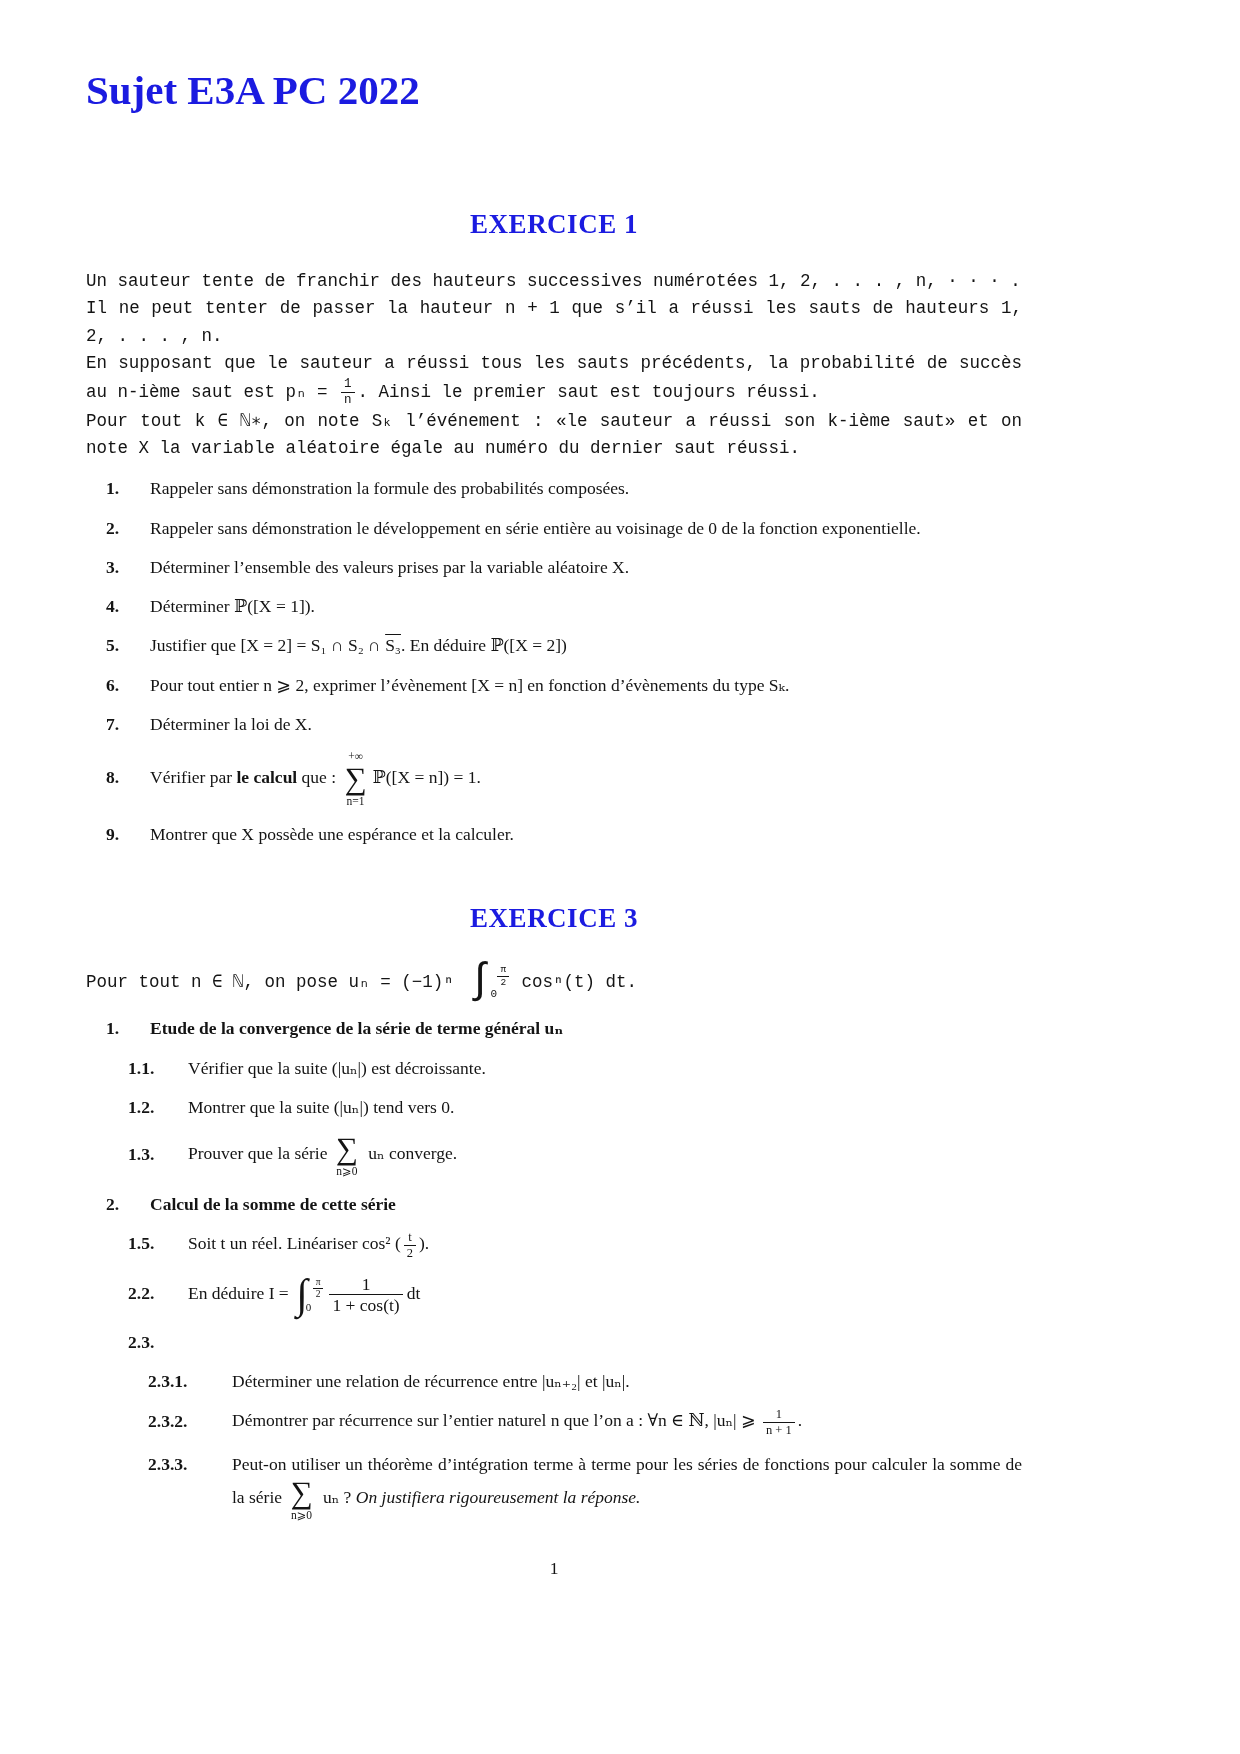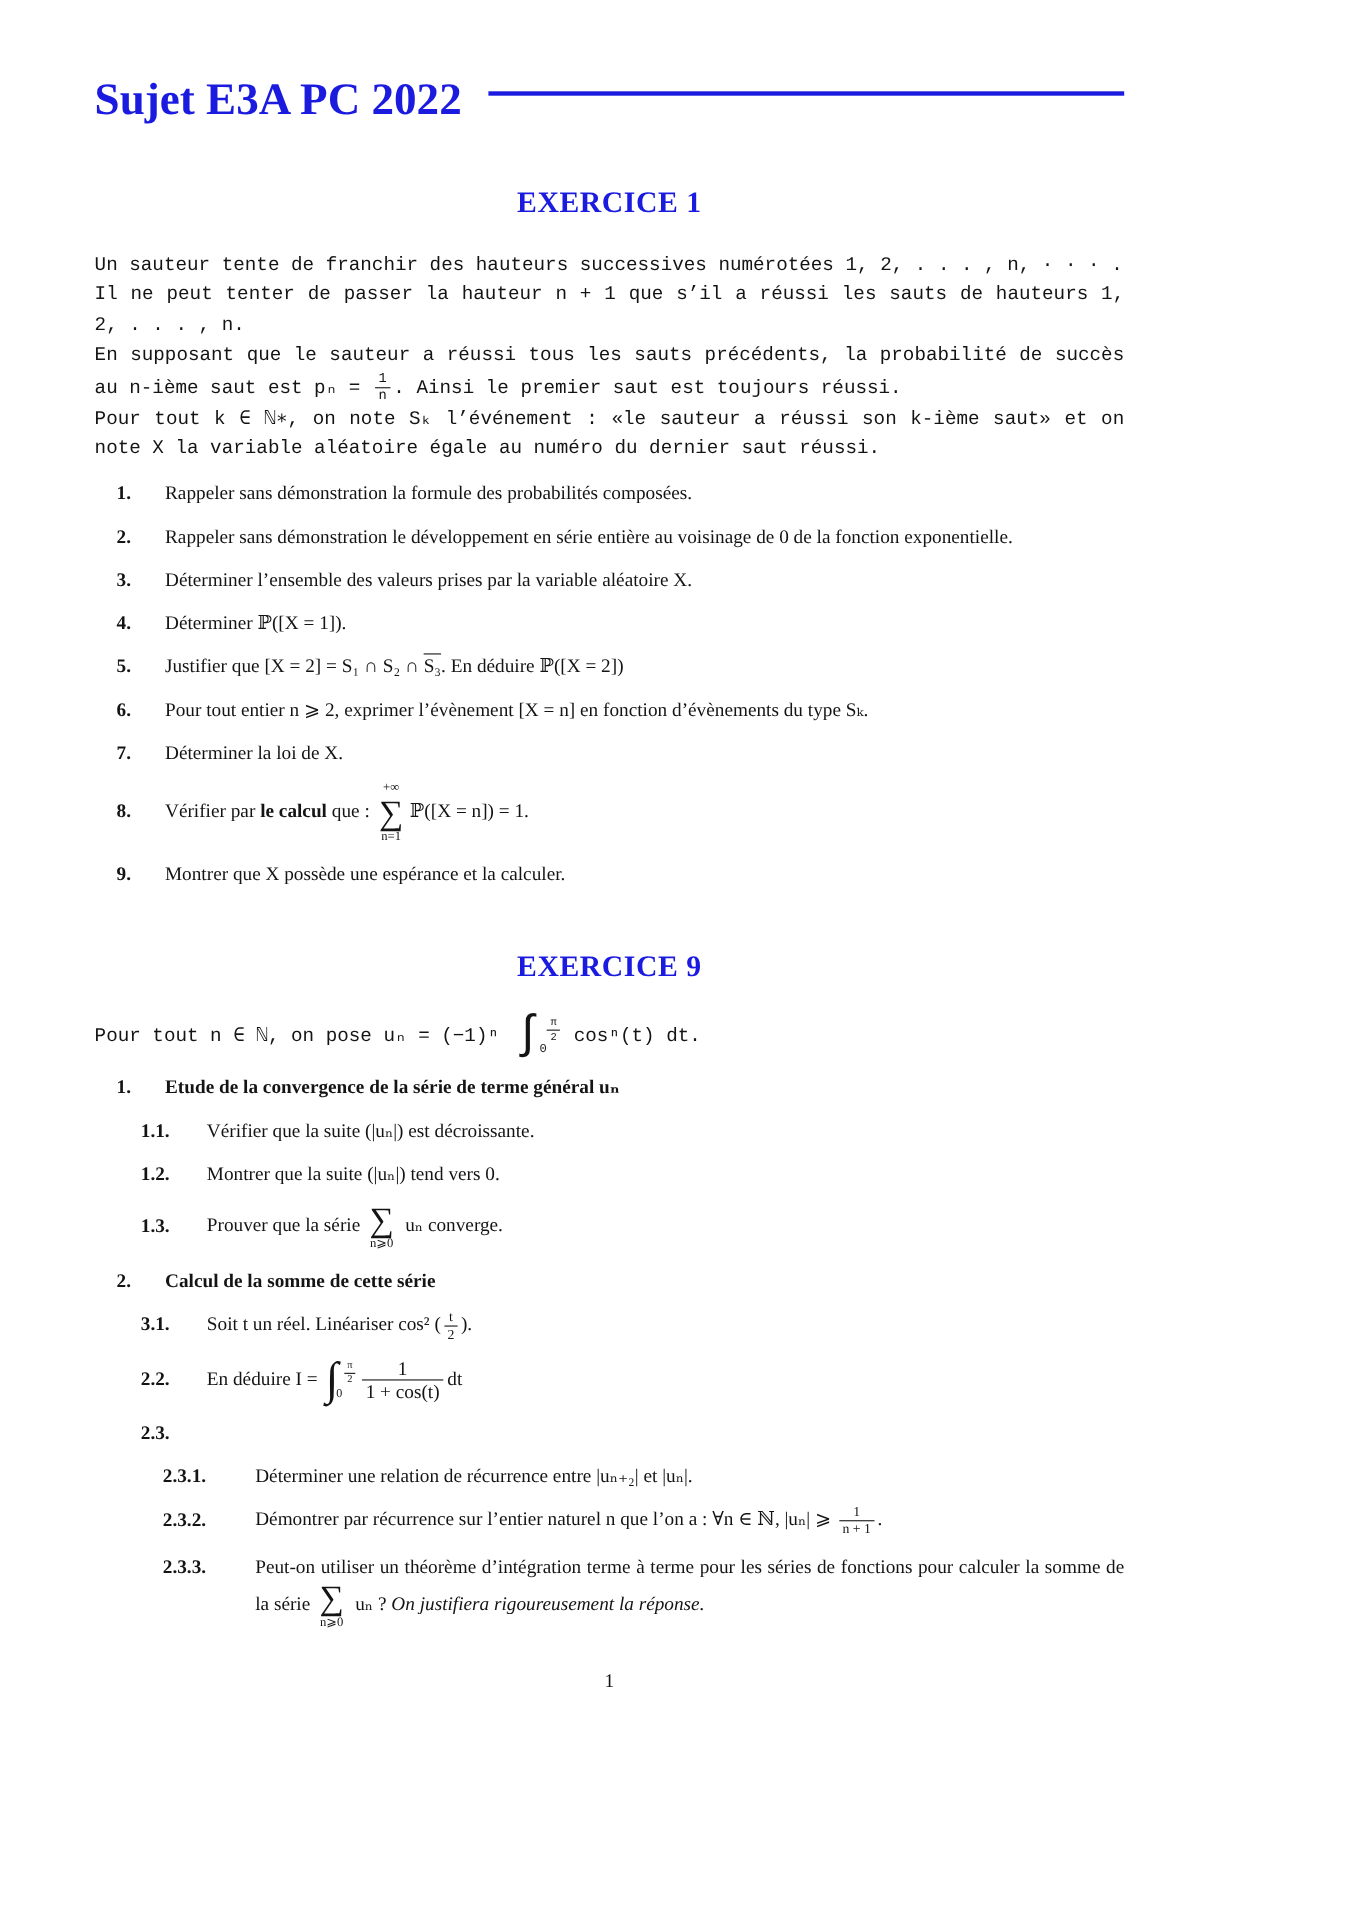--- a/index.html
+++ b/index.html
@@ -5,21 +5,21 @@
   :root { --accent:#1b1be0; --ink:#141414; }
   * { box-sizing:border-box; }
   html,body { margin:0; padding:0; background:#ffffff; }
   .page {
     width:1240px; min-height:1754px; margin:0 auto; background:#ffffff;
     padding:68px 218px 0 86px; position:relative;
     font-family:"Liberation Serif","DejaVu Serif","DejaVu Sans",serif;
     font-size:17.5px; color:var(--ink);
   }
   
-  .title-row { display:flex; align-items:center; gap:24px; margin:0 0 14px 0; }
+  .title-row { display:flex; align-items:flex-start; gap:24px; margin:0 0 14px 0;flex-direction:column; }
   .doc-title { font-size:41px; font-weight:700; color:var(--accent); margin:0; line-height:1.1; white-space:nowrap; }
   .title-rule { flex:1 1 auto; border-bottom:4px solid var(--accent); margin-bottom:12px; }
   
   .ex-heading { text-align:center; color:var(--accent); font-size:27px; font-weight:700; margin:56px 0 28px 0; letter-spacing:.5px; }
   .ex-heading.first { }
   
   .para { margin:0; text-align:justify; line-height:1.56;font-family:Liberation Mono, monospace; }
   .para.gap-after { margin-bottom:6px; }
   
   .list { margin-top:12px; }
@@ -125,21 +125,21 @@
 
       <div class="li l1">
         <span class="inum">9.</span>
         <span class="ibody">Montrer que X possède une espérance et la calculer.</span>
       </div>
 
     </div>
   </section>
 
   <section>
-    <h2 class="ex-heading">EXERCICE 9</h2>
+    <h2 class="ex-heading">EXERCICE 3</h2>
 
     <p class="para gap-after">
       <span>Pour tout n ∈ ℕ, on pose uₙ = (−1)ⁿ </span><span class="intgrl">
           <span class="sign">∫</span>
           <span class="lims">
             <span class="top"><span class="frac tiny">
                 <span class="fn">π</span>
                 <span class="fd">2</span>
               </span></span>
             <span class="bot">0</span>
@@ -171,21 +171,21 @@
               <span class="lim">n⩾0</span>
             </span><span> uₙ converge.</span></span>
       </div>
 
       <div class="li l1">
         <span class="inum">2.</span>
         <span class="ibody bold">Calcul de la somme de cette série</span>
       </div>
 
       <div class="li l2">
-        <span class="inum">3.1.</span>
+        <span class="inum">1.5.</span>
         <span class="ibody"><span>Soit t un réel. Linéariser cos² (</span><span class="frac small">
               <span class="fn">t</span>
               <span class="fd">2</span>
             </span><span>).</span></span>
       </div>
 
       <div class="li l2">
         <span class="inum">2.2.</span>
         <span class="ibody"><span>En déduire I = </span><span class="intgrl">
               <span class="sign">∫</span>

